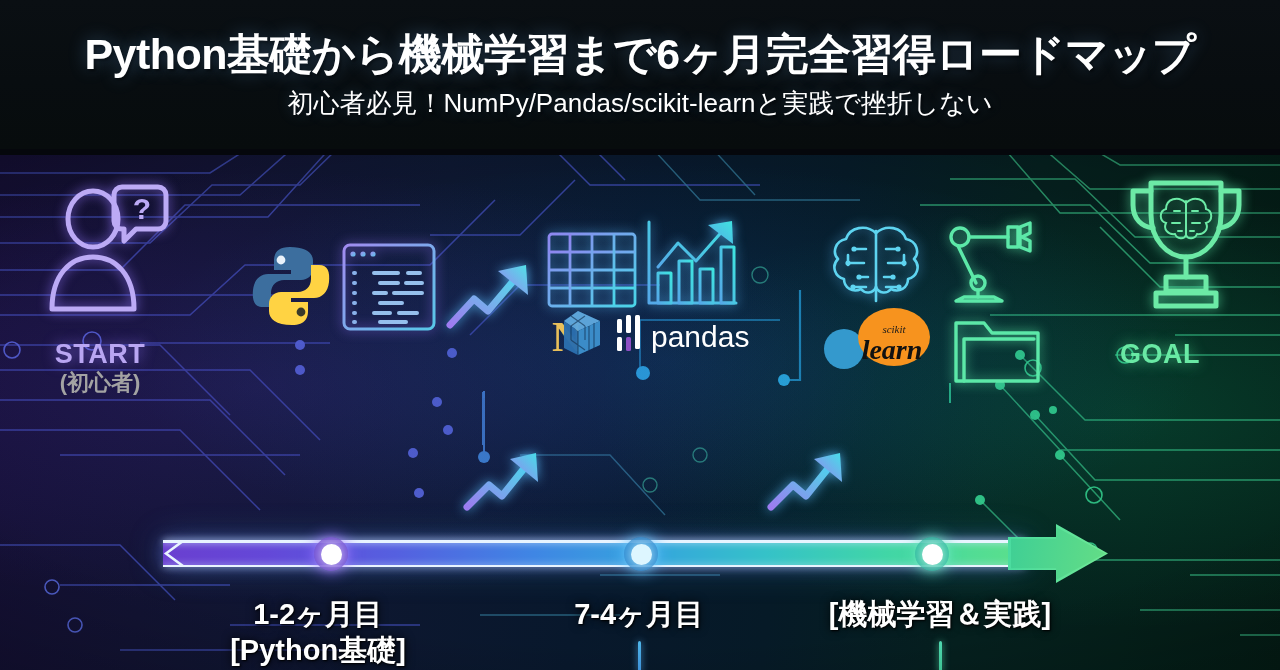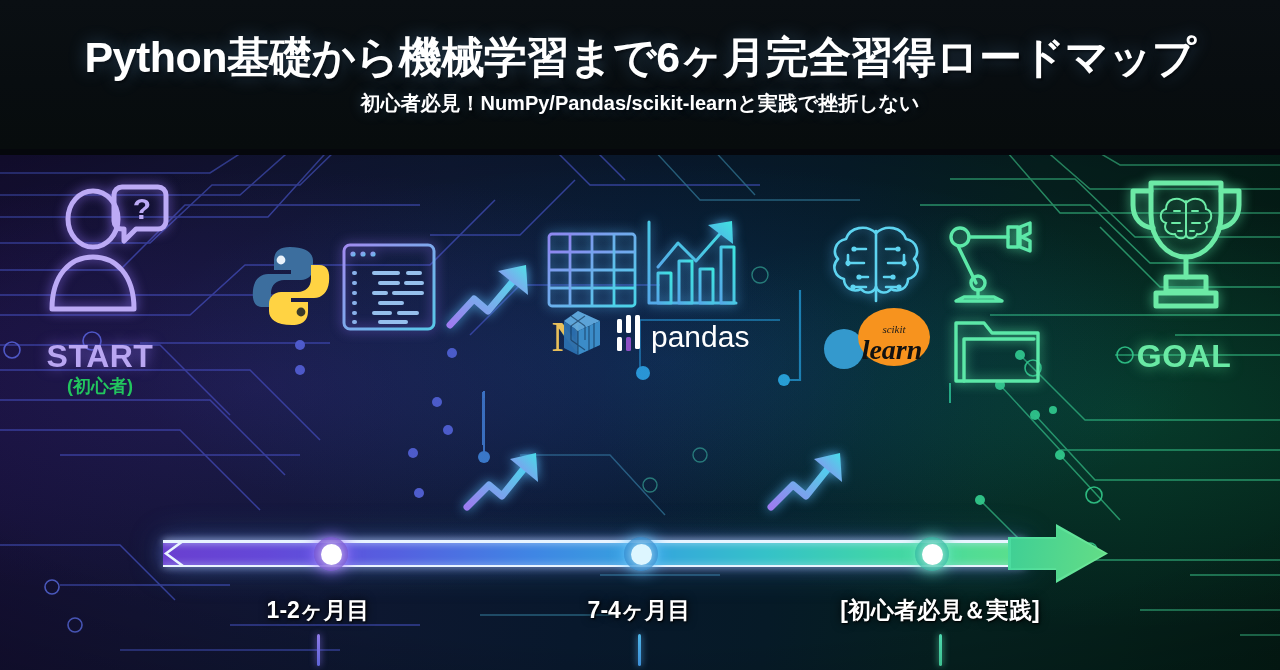--- a/index.html
+++ b/index.html
@@ -9,21 +9,21 @@
   #page{position:relative;width:1280px;height:670px;overflow:hidden;background:#05070c;}
 
   
   .header{position:absolute;left:0;top:0;width:1280px;height:149px;
           background:linear-gradient(180deg,#0a0f13 0%,#080d10 55%,#070c0d 100%);
           display:flex;flex-direction:column;align-items:center;justify-content:center;
           z-index:40;}
   .title{color:#ffffff;font-size:43px;font-weight:bold;letter-spacing:-0.5px;
          text-shadow:0 0 18px rgba(120,190,255,.30),2px 2px 3px rgba(0,0,0,.9);
          white-space:nowrap;line-height:1;margin-bottom:14px;}
-  .subtitle{color:#ffffff;font-size:20px;font-weight:bold;white-space:nowrap;
+  .subtitle{color:#ffffff;font-size:26px;font-weight:normal;white-space:nowrap;
             text-shadow:0 0 14px rgba(120,190,255,.25),2px 2px 3px rgba(0,0,0,.9);line-height:1;}
 
   
   .stage{position:absolute;left:0;top:155px;width:1280px;height:515px;overflow:hidden;}
   .bg-left{position:absolute;inset:0;
       background:linear-gradient(100deg,#150f35 0%,#121333 16%,#0d1730 33%,#08182c 48%,
                  #061a27 62%,#05201f 76%,#04201a 88%,#041c15 100%);}
   .bg-vig{position:absolute;inset:0;
       background:radial-gradient(ellipse 70% 60% at 20% 45%,rgba(80,50,180,.22),transparent 70%),
                  radial-gradient(ellipse 60% 55% at 52% 40%,rgba(20,110,190,.20),transparent 70%),
@@ -54,30 +54,30 @@
   .node i{display:block;width:21px;height:21px;border-radius:50%;background:#ffffff;}
   .n1{left:314px;background:rgba(118,82,210,.85);box-shadow:0 0 16px rgba(150,110,255,.9);}
   .n1 i{box-shadow:0 0 12px #e5d9ff;}
   .n2{left:624px;background:rgba(50,140,210,.8);box-shadow:0 0 16px rgba(90,190,255,.9);}
   .n2 i{background:#ddf6ff;box-shadow:0 0 12px #bfeeff;}
   .n3{left:915px;background:rgba(45,185,160,.8);box-shadow:0 0 16px rgba(90,230,190,.9);}
   .n3 i{box-shadow:0 0 12px #d5fff0;}
 
   
   .endcap{position:absolute;z-index:18;text-align:center;}
-  .endcap .cap-label{font-size:32px;font-weight:bold;letter-spacing:.5px;line-height:1.05;}
-  .endcap .cap-sub{font-size:18px;font-weight:bold;color:#22c55e;line-height:1.15;margin-top:2px;}
+  .endcap .cap-label{font-size:27px;font-weight:bold;letter-spacing:.5px;line-height:1.05;}
+  .endcap .cap-sub{font-size:22px;font-weight:bold;color:#a3a3a3;line-height:1.15;margin-top:2px;}
   #start-cap{left:12px;top:185px;width:176px;}
   #start-cap .cap-label{color:#b9a6f2;text-shadow:0 0 14px rgba(150,120,255,.7);}
-  #goal-cap{left:1100px;top:185px;width:168px;}
+  #goal-cap{left:1076px;top:185px;width:168px;}
   #goal-cap .cap-label{color:#69e9a4;text-shadow:0 0 14px rgba(90,240,160,.7);}
 
   
   .ms{position:absolute;z-index:18;text-align:center;color:#fff;}
-  .ms .m-top{font-size:23px;font-weight:bold;line-height:1.25;white-space:nowrap;
+  .ms .m-top{font-size:29px;font-weight:bold;line-height:1.25;white-space:nowrap;
              text-shadow:0 0 10px rgba(0,0,0,.9),1px 1px 2px #000;}
   .ms .stem{width:3px;margin:9px auto;border-radius:2px;}
   #ms-1{left:198px;top:441px;width:240px;}
   #ms-1 .stem{height:32px;background:linear-gradient(180deg,#8f7ae8,#5e64d8);box-shadow:0 0 7px rgba(140,120,250,.8);}
   #ms-2{left:519px;top:441px;width:240px;}
   #ms-2 .stem{height:32px;background:linear-gradient(180deg,#4fb6e8,#3d8fd8);box-shadow:0 0 7px rgba(90,180,250,.8);}
   #ms-3{left:795px;top:441px;width:290px;}
   #ms-3 .stem{height:32px;background:linear-gradient(180deg,#4fd8b0,#3dc090);box-shadow:0 0 7px rgba(90,230,180,.8);}
 
   .icons{position:absolute;z-index:14;}
@@ -441,31 +441,32 @@
         </linearGradient>
       </defs>
       <g class="glow-b" fill="none" stroke="url(#ta3)" stroke-width="7" stroke-linecap="round" stroke-linejoin="round">
         <path d="M5 62 L27 40 L40 51 L68 16"></path>
       </g>
       <path d="M74 8 L76 37 L48 14 Z" fill="url(#ta3)" class="glow-b"></path>
     </svg>
 
     <div class="ms" id="ms-1">
       <div class="m-top">1-2ヶ月目</div>
+      <div class="m-top">[Python基礎]</div>
       <div class="stem"></div>
 
     </div>
 
     <div class="ms" id="ms-2">
       <div class="m-top">7-4ヶ月目</div>
       <div class="stem"></div>
 
     </div>
 
     <div class="ms" id="ms-3">
-      <div class="m-top">[初心者必見＆実践]</div>
+      <div class="m-top">[機械学習＆実践]</div>
       <div class="stem"></div>
 
     </div>
 
     <div class="bg-vig" style="pointer-events:none;z-index:5;"></div>
   </div>
 </div>
 
 </body></html>

